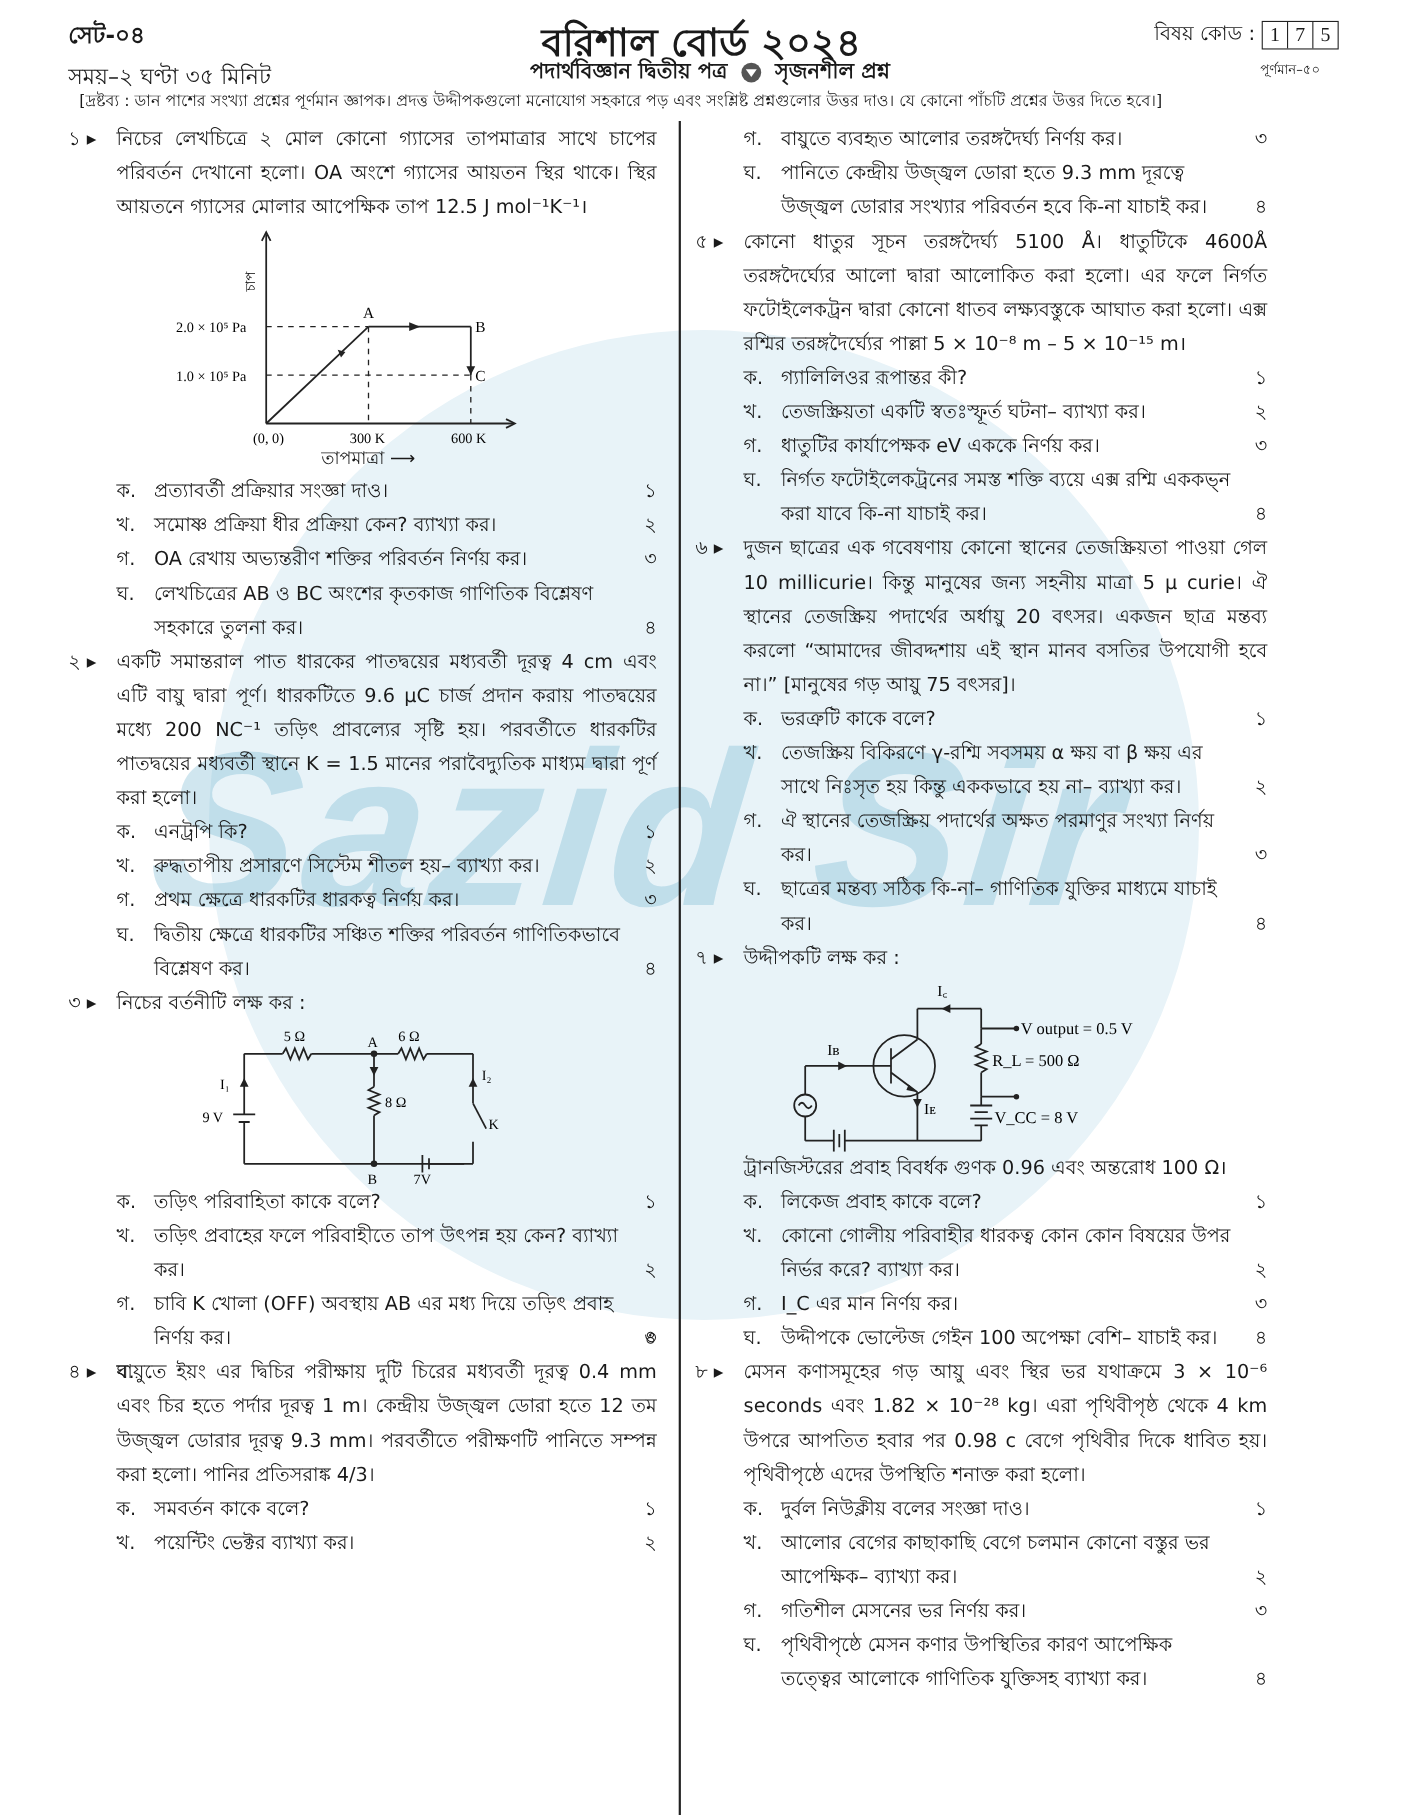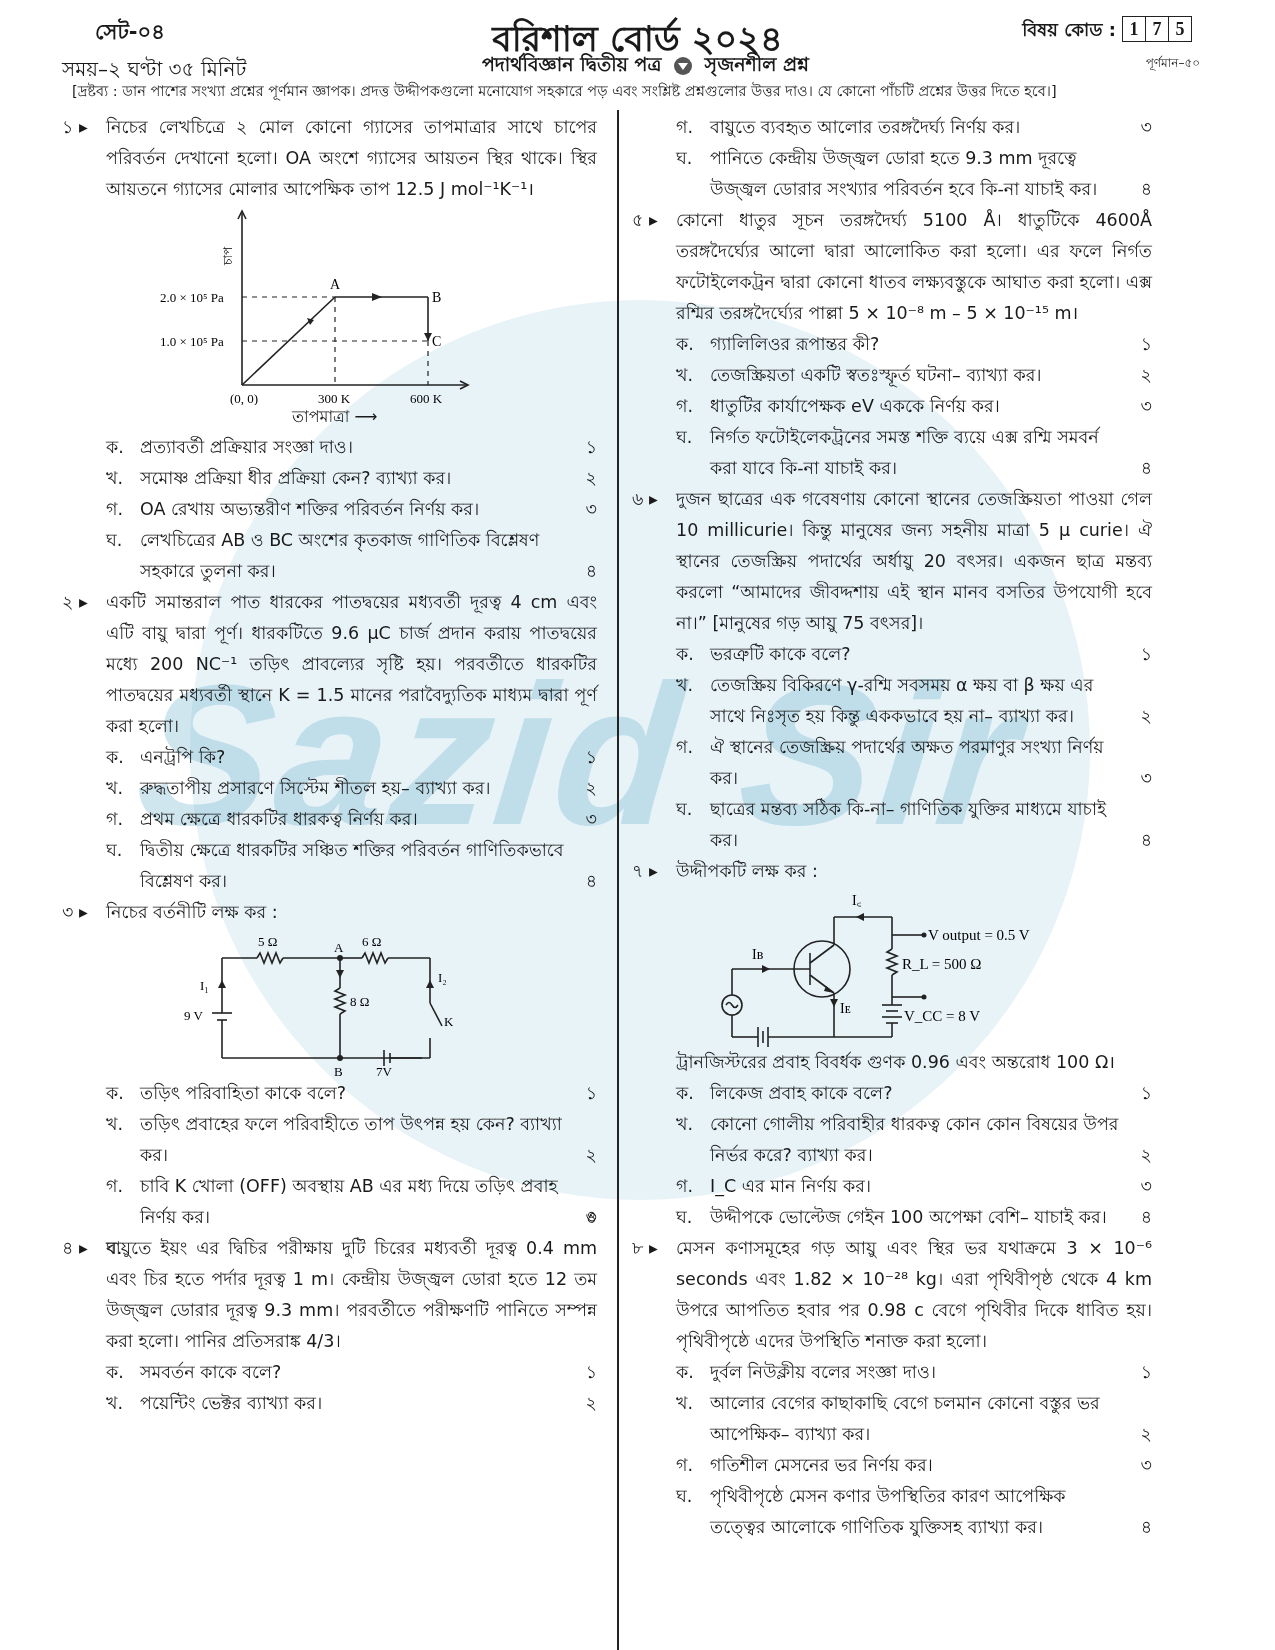--- a/index.html
+++ b/index.html
@@ -7,23 +7,23 @@
     width:1275px; height:1650px; background:#ffffff; position:relative; overflow:hidden;
     font-family: "DejaVu Sans", sans-serif; color:#1a1a1a;
   }
   .wm-circle { position:absolute; border-radius:50%; background:#e8f3f8; }
   .wm-text {
     position:absolute; left:140px; top:640px; font-family:"Liberation Sans", sans-serif;
     font-weight:bold; font-style:italic; font-size:200px; color:#5aa9c9; opacity:0.28;
     letter-spacing:4px; transform:skewX(-6deg);
   }
   .page { position:absolute; inset:0; }
-  .hdr-left { position:absolute; left:62px; top:16px; font-size:21px; font-weight:bold;margin-left:33px; }
+  .hdr-left { position:absolute; left:62px; top:16px; font-size:21px; font-weight:bold; }
   .hdr-title { position:absolute; left:0; right:0; top:12px; text-align:center; font-size:35px; font-weight:bold; }
-  .hdr-code { position:absolute; right:83px; top:16px; font-size:18px; font-weight:bold; display:flex; align-items:flex-start; gap:6px; }
+  .hdr-code { position:absolute; right:58px; top:16px; font-size:18px; font-weight:normal; display:flex; align-items:center; gap:6px; }
   .code-box { display:flex; border:1.5px solid #222; }
   .code-box span { width:22px; height:24px; display:flex; align-items:center; justify-content:center; font-family:"Liberation Serif", serif; font-size:18px; border-right:1.5px solid #222; }
   .code-box span:last-child { border-right:none; }
   .hdr-time { position:absolute; left:62px; top:54px; font-size:20px; }
   .hdr-sub { position:absolute; left:0; right:0; top:50px; text-align:center; font-size:19px; font-weight:bold;margin-left:16px; }
   .tri-icon { display:inline-block; width:18px; height:18px; border-radius:50%; background:#555; vertical-align:middle; position:relative; margin:0 6px; }
   .tri-icon::after { content:""; position:absolute; left:4px; top:6px; border-left:5px solid transparent; border-right:5px solid transparent; border-top:7px solid #fff; }
   .hdr-marks { position:absolute; right:75px; top:54px; font-size:12px; }
   .note { position:absolute; left:72px; right:60px; top:80px; font-size:14.5px; }
   .col-divider { position:absolute; left:617px; top:110px; width:2px; height:1540px; background:#222; }
@@ -178,21 +178,21 @@
     <div class="sub"><span class="sub-label">গ.</span><span>বায়ুতে ব্যবহৃত আলোর তরঙ্গদৈর্ঘ্য নির্ণয় কর।</span><span class="sub-mark">৩</span></div>
     <div class="sub"><span class="sub-label">ঘ.</span><span>পানিতে কেন্দ্রীয় উজ্জ্বল ডোরা হতে 9.3 mm দূরত্বে উজ্জ্বল ডোরার সংখ্যার পরিবর্তন হবে কি-না যাচাই কর।</span><span class="sub-mark">৪</span></div>
 
     <div class="q">
       <span class="qnum">৫ ▸</span>
       <div class="stem">কোনো ধাতুর সূচন তরঙ্গদৈর্ঘ্য 5100 Å। ধাতুটিকে 4600Å তরঙ্গদৈর্ঘ্যের আলো দ্বারা আলোকিত করা হলো। এর ফলে নির্গত ফটোইলেকট্রন দ্বারা কোনো ধাতব লক্ষ্যবস্তুকে আঘাত করা হলো। এক্স রশ্মির তরঙ্গদৈর্ঘ্যের পাল্লা 5 × 10⁻⁸ m – 5 × 10⁻¹⁵ m।</div>
     </div>
     <div class="sub"><span class="sub-label">ক.</span><span>গ্যালিলিওর রূপান্তর কী?</span><span class="sub-mark">১</span></div>
     <div class="sub"><span class="sub-label">খ.</span><span>তেজস্ক্রিয়তা একটি স্বতঃস্ফূর্ত ঘটনা– ব্যাখ্যা কর।</span><span class="sub-mark">২</span></div>
     <div class="sub"><span class="sub-label">গ.</span><span>ধাতুটির কার্যাপেক্ষক eV এককে নির্ণয় কর।</span><span class="sub-mark">৩</span></div>
-    <div class="sub"><span class="sub-label">ঘ.</span><span>নির্গত ফটোইলেকট্রনের সমস্ত শক্তি ব্যয়ে এক্স রশ্মি সমবর্ন করা যাবে কি-না যাচাই কর।</span><span class="sub-mark">৪</span></div>
+    <div class="sub"><span class="sub-label">ঘ.</span><span>নির্গত ফটোইলেকট্রনের সমস্ত শক্তি ব্যয়ে এক্স রশ্মি এককভ্ন করা যাবে কি-না যাচাই কর।</span><span class="sub-mark">৪</span></div>
 
     <div class="q">
       <span class="qnum">৬ ▸</span>
       <div class="stem">দুজন ছাত্রের এক গবেষণায় কোনো স্থানের তেজস্ক্রিয়তা পাওয়া গেল 10 millicurie। কিন্তু মানুষের জন্য সহনীয় মাত্রা 5 μ curie। ঐ স্থানের তেজস্ক্রিয় পদার্থের অর্ধায়ু 20 বৎসর। একজন ছাত্র মন্তব্য করলো “আমাদের জীবদ্দশায় এই স্থান মানব বসতির উপযোগী হবে না।” [মানুষের গড় আয়ু 75 বৎসর]।</div>
     </div>
     <div class="sub"><span class="sub-label">ক.</span><span>ভরত্রুটি কাকে বলে?</span><span class="sub-mark">১</span></div>
     <div class="sub"><span class="sub-label">খ.</span><span>তেজস্ক্রিয় বিকিরণে γ-রশ্মি সবসময় α ক্ষয় বা β ক্ষয় এর সাথে নিঃসৃত হয় কিন্তু এককভাবে হয় না– ব্যাখ্যা কর।</span><span class="sub-mark">২</span></div>
     <div class="sub"><span class="sub-label">গ.</span><span>ঐ স্থানের তেজস্ক্রিয় পদার্থের অক্ষত পরমাণুর সংখ্যা নির্ণয় কর।</span><span class="sub-mark">৩</span></div>
     <div class="sub"><span class="sub-label">ঘ.</span><span>ছাত্রের মন্তব্য সঠিক কি-না– গাণিতিক যুক্তির মাধ্যমে যাচাই কর।</span><span class="sub-mark">৪</span></div>
 

